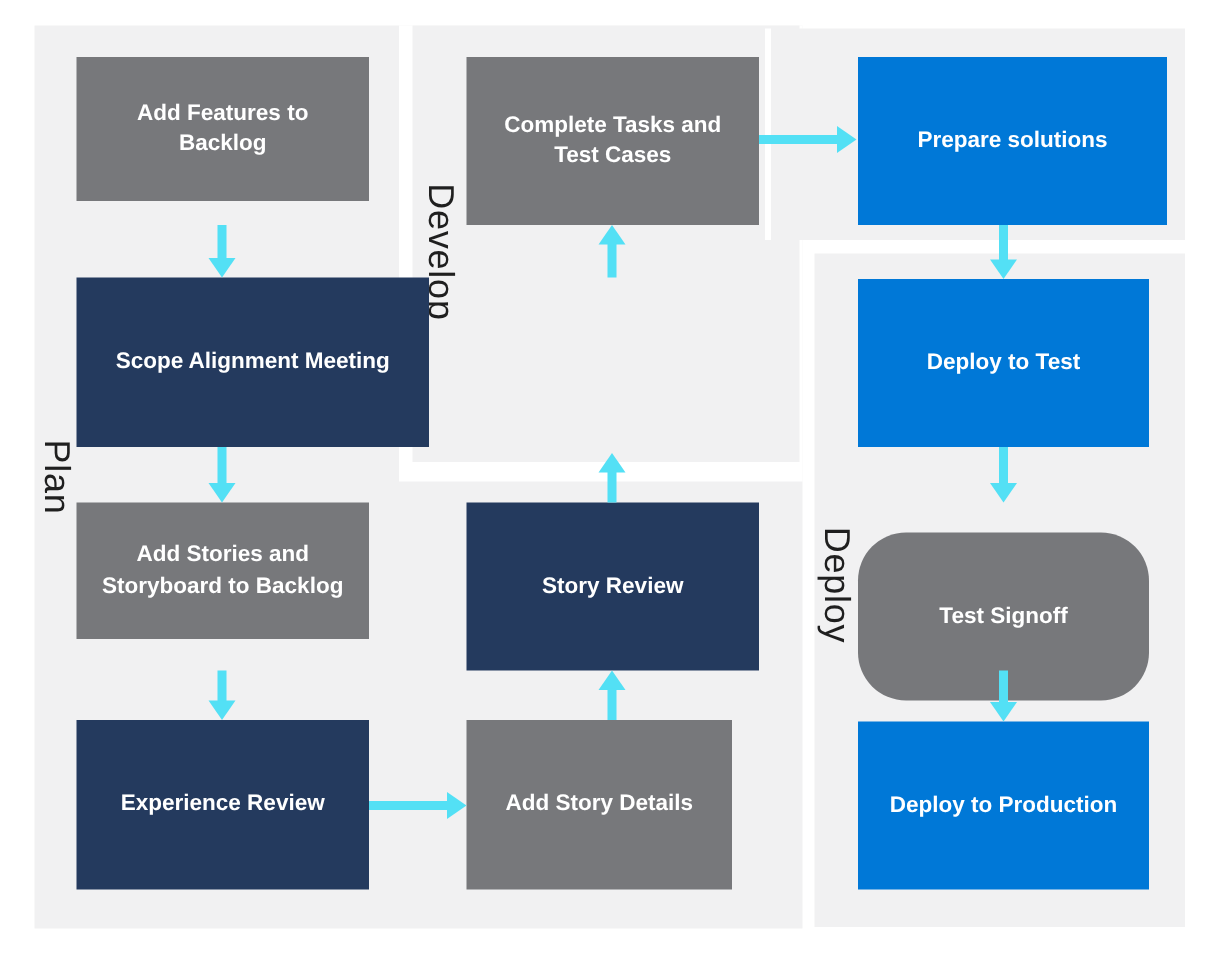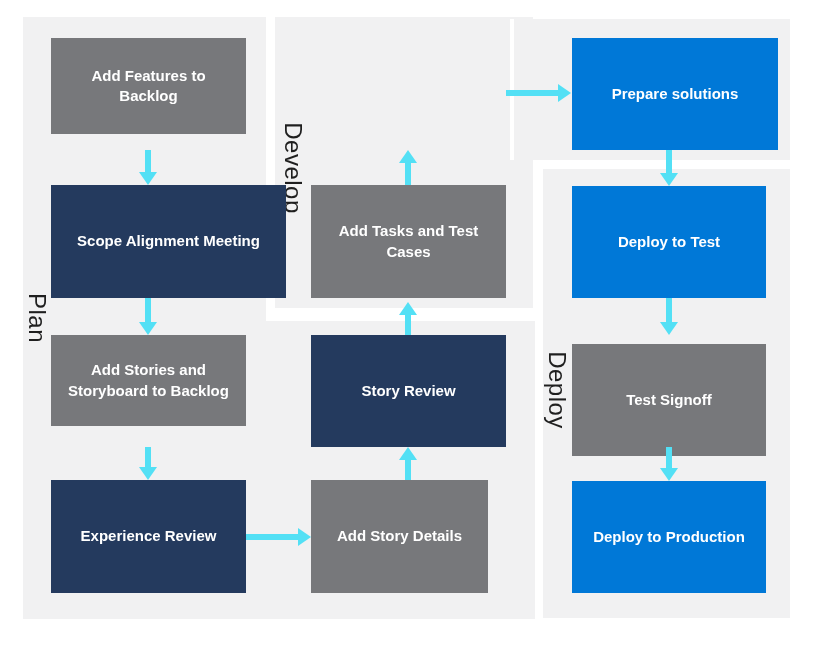--- a/index.html
+++ b/index.html
@@ -43,27 +43,27 @@
 
   <div class="vlabel" style="left:-23px;top:304px;">Plan</div>
   <div class="vlabel" style="left:233px;top:154px;">Develop</div>
   <div class="vlabel" style="left:497px;top:376px;">Deploy</div>
 
   <div class="box gray" style="left:51px;top:38px;width:195px;height:96px;">Add Features to Backlog</div>
   <div class="box navy" style="left:51px;top:185px;width:235px;height:113px;text-align:center;">Scope Alignment Meeting</div>
   <div class="box gray" style="left:51px;top:335px;width:195px;height:91px;">Add Stories and Storyboard to Backlog</div>
   <div class="box navy" style="left:51px;top:480px;width:195px;height:113px;">Experience Review</div>
 
-  <div class="box gray" style="left:311px;top:185px;width:195px;height:113px;">Add Tasks and Test Cases</div>
+  <div class="box gray" style="left:311px;top:38px;width:195px;height:112px;">Complete Tasks and Test Cases</div>
   <div class="box navy" style="left:311px;top:335px;width:195px;height:112px;text-align:center;">Story Review</div>
   <div class="box gray" style="left:311px;top:480px;width:177px;height:113px;">Add Story Details</div>
 
   <div class="box blue" style="left:572px;top:38px;width:206px;height:112px;">Prepare solutions</div>
   <div class="box blue" style="left:572px;top:186px;width:194px;height:112px;">Deploy to Test</div>
-  <div class="box gray" style="left:572px;top:344px;width:194px;height:112px;">Test Signoff</div>
+  <div class="box gray" style="left:572px;top:355px;width:194px;height:112px;border-radius:32px;">Test Signoff</div>
   <div class="box blue" style="left:572px;top:481px;width:194px;height:112px;">Deploy to Production</div>
 
   <div>
     <div class="shaft" style="left:145px;top:150px;width:6px;height:23px;"></div>
     <div class="ah ah-down" style="left:139px;top:172px;"></div>
   </div>
   <div>
     <div class="shaft" style="left:145px;top:298px;width:6px;height:25px;"></div>
     <div class="ah ah-down" style="left:139px;top:322px;"></div>
   </div>

